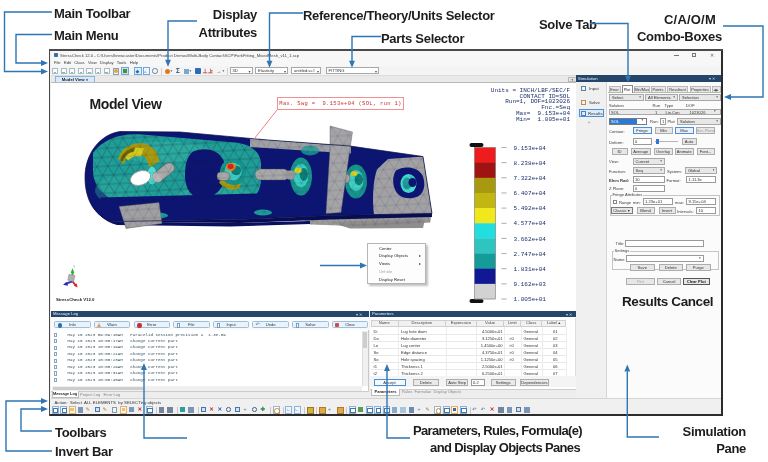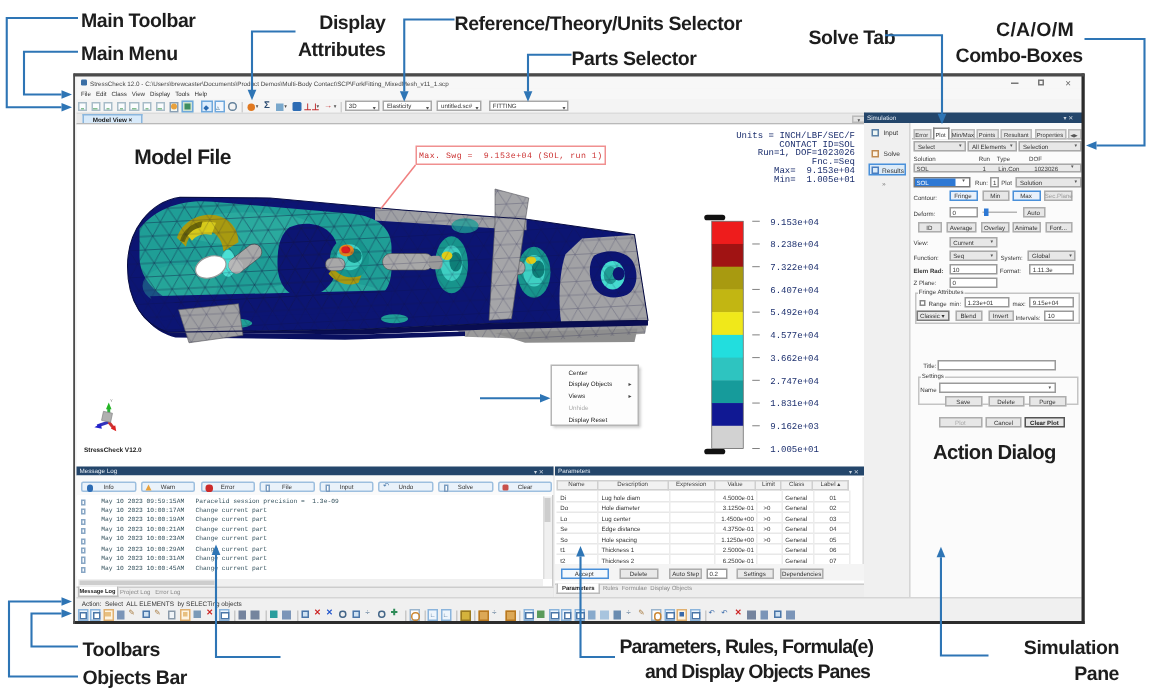--- a/index.html
+++ b/index.html
@@ -511,24 +511,24 @@
 <div class="abs" style="left:49px;top:49px;width:1.3px;height:367px;background:#4a4a4a;"></div>
 
 <div class="lbl" style="left:54px;top:5px;">Main Toolbar</div>
 <div class="lbl" style="left:54px;top:26.5px;">Main Menu</div>
 <div class="lbl ctr" style="left:186px;top:6px;width:71px;">Display<br>Attributes</div>
 <div class="lbl" style="left:303px;top:6.5px;">Reference/Theory/Units Selector</div>
 <div class="lbl" style="left:381px;top:29.5px;">Parts Selector</div>
 <div class="lbl" style="left:539px;top:16px;">Solve Tab</div>
 <div class="lbl" style="left:664px;top:10.5px;letter-spacing:0.2px;">C/A/O/M</div>
 <div class="lbl" style="left:637px;top:28px;">Combo-Boxes</div>
-<div class="lbl" style="left:89.5px;top:96px;font-size:14px;letter-spacing:-0.4px;">Model File</div>
-<div class="lbl" style="left:622px;top:293px;font-size:13.5px;letter-spacing:-0.4px;">Action Dialog</div>
+<div class="lbl" style="left:89.5px;top:96px;font-size:14px;letter-spacing:-0.4px;">Model View</div>
+<div class="lbl" style="left:622px;top:293px;font-size:13.5px;letter-spacing:-0.4px;">Results Cancel</div>
 <div class="lbl" style="left:55px;top:423.5px;">Toolbars</div>
-<div class="lbl" style="left:55px;top:442.5px;">Objects Bar</div>
+<div class="lbl" style="left:55px;top:442.5px;">Invert Bar</div>
 <div class="lbl ctr" style="left:413px;top:421.5px;width:167px;letter-spacing:-0.65px;">Parameters, Rules, Formula(e)<br>and Display Objects Panes</div>
 <div class="lbl ctr" style="left:646px;top:422.5px;width:100px;">Simulation<br>Pane</div>
 
 <svg class="abs" style="left:0;top:0;pointer-events:none;" width="768" height="462" viewBox="0 0 768 462">
 <g stroke="#2E75B5" stroke-width="1.4" fill="none">
 <path d="M52,12 H4.5 V71.5 H41"></path>
 <path d="M52,34.5 H16 V63 H41"></path>
 <path d="M197,21 H168 V60"></path>
 <path d="M303,13 H269.5 V61"></path>
 <path d="M381,36.5 H352 V61"></path>

